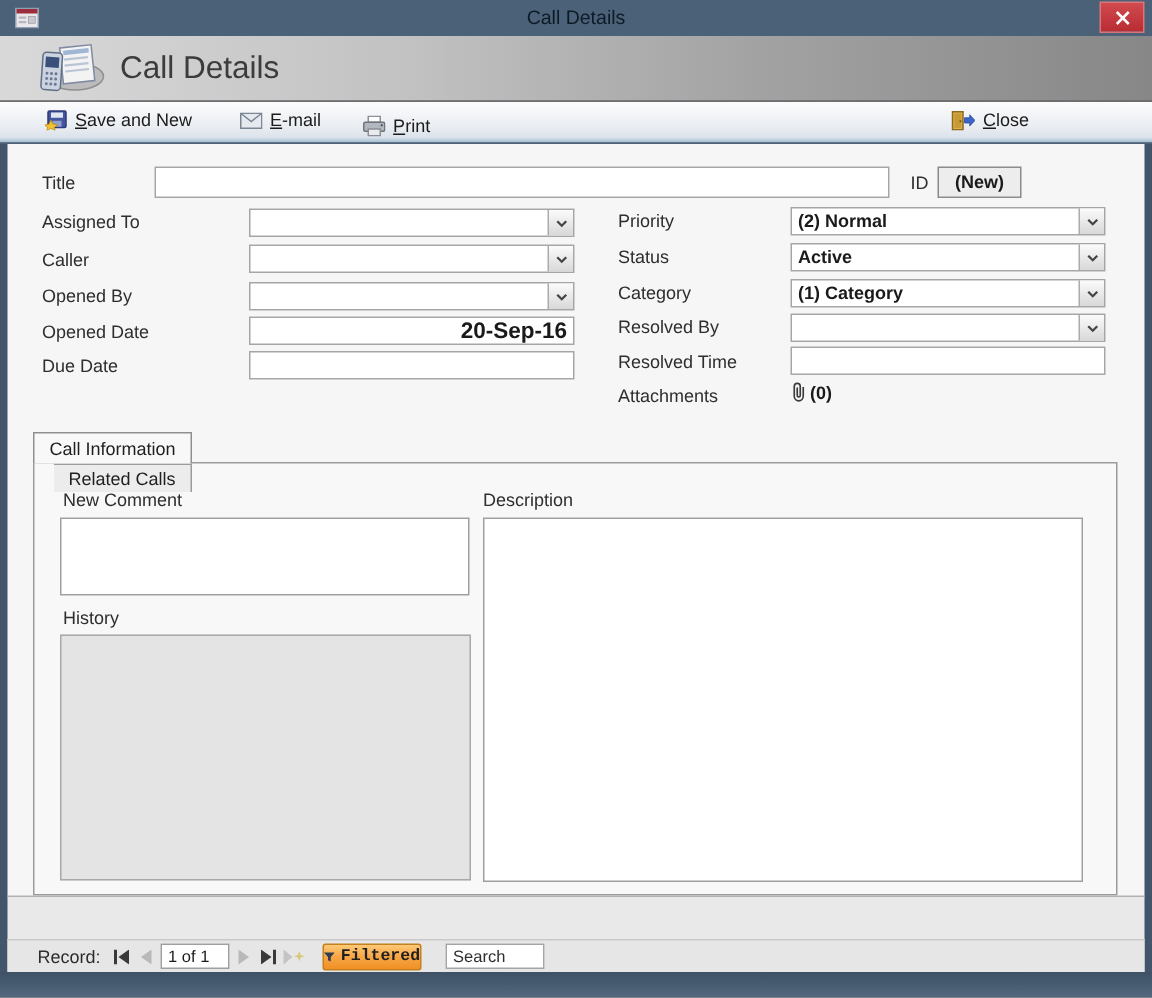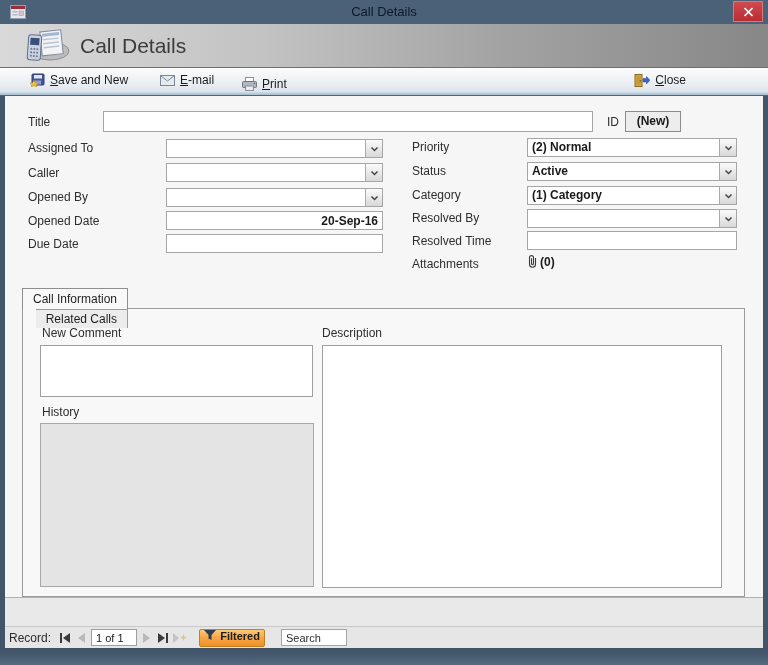--- a/index.html
+++ b/index.html
@@ -39,21 +39,21 @@
   
   .form-surface { position:absolute; left:5px; top:96px; width:758px; height:502px;
     background:#f6f6f6; border-bottom:1px solid #b1b1b1; }
   .lower-gray { position:absolute; left:5px; top:598px; width:758px; height:50px; background:#e9e9e9; }
   .bottom-strip { position:absolute; left:0; top:648px; width:768px; height:17px;
     background:linear-gradient(#3e5165,#4c6076 70%,#55697e); }
 
   
   .flabel { position:absolute; font-size:12px; color:#2e2e2e; white-space:nowrap; }
   .tinput { position:absolute; border:1px solid #a6a6a6; background:#fff; font-family:"Liberation Sans",sans-serif;
-    font-size:12px; color:#1a1a1a; padding:0 4px; outline:none; }
+    font-size:15px; color:#1a1a1a; padding:0 4px; outline:none; }
   .bold { font-weight:bold; }
   .right-bold { text-align:right; font-weight:bold; }
   .id-box { position:absolute; border:1px solid #8c8c8c; background:#ededed; text-align:center;
     font-size:12px; font-weight:bold; color:#1a1a1a; line-height:19px; }
   .combo { position:absolute; height:19px; border:1px solid #a6a6a6; background:#fff; }
   .combo-val { position:absolute; left:4px; top:0; right:20px; line-height:17px; font-size:12px;
     color:#1a1a1a; overflow:hidden; white-space:nowrap; }
   .combo-btn { position:absolute; right:0; top:0; width:17px; height:17px;
     background:linear-gradient(#fbfbfb,#e6e6e6 60%,#d8d8d8); border-left:1px solid #ababab;
     display:flex; align-items:center; justify-content:center; cursor:pointer; }
@@ -71,27 +71,27 @@
     background:#f8f8f8; border:1px solid #9b9b9b; z-index:2; }
 
   .area-box { position:absolute; border:1px solid #9f9f9f; background:#fff; resize:none; outline:none;
     font-family:"Liberation Sans",sans-serif; font-size:12px; color:#1a1a1a; z-index:5; padding:2px 4px; }
   .area-gray { background:#e4e4e4; border-color:#a8a8a8; }
   .panel-label { position:absolute; font-size:12px; color:#2e2e2e; z-index:5; white-space:nowrap; }
 
   
   .recordbar { position:absolute; left:5px; top:626px; width:758px; height:22px;
     background:#e6e6e6; border-top:1px solid #c9c9c9; display:flex; align-items:center; }
-  .rec-label { font-size:12px; color:#2c2c2c; margin-left:4px; margin-right:6px; }
+  .rec-label { font-size:12px; color:#2c2c2c; margin-left:20px; margin-right:6px; }
   .nav-btn { width:16px; height:16px; display:flex; align-items:center; justify-content:center; cursor:pointer; }
   .rec-count { width:46px; height:17px; border:1px solid #9f9f9f; background:#fff; font-size:11px;
     font-family:"Liberation Sans",sans-serif; padding:0 4px; margin:0 2px; outline:none; color:#1a1a1a; }
   .filtered-btn { margin-left:12px; width:66px; height:18px; border:1px solid #c2801f; border-radius:2px;
-    background:linear-gradient(#fdc977,#f8a848 45%,#f09025); display:flex; align-items:flex-start;
-    justify-content:center; gap:4px; font-size:11px; font-weight:bold; color:#1f1f1f; cursor:pointer; }
+    background:linear-gradient(#fdc977,#f8a848 45%,#f09025); display:flex; align-items:center;
+    justify-content:center; gap:4px; font-size:11px; font-weight:bold; color:#1f1f1f; cursor:pointer;font-family:Liberation Mono, monospace; }
   .rec-search { margin-left:16px; width:66px; height:17px; border:1px solid #a5a5a5; background:#fff;
     font-size:11px; font-family:"Liberation Sans",sans-serif; padding:0 4px; outline:none; color:#333; }
   .rec-search::placeholder { color:#2e2e2e; opacity:1; }
 </style>
 </head>
 <body>
 
 <div class="window">
 
   <div class="titlebar">

